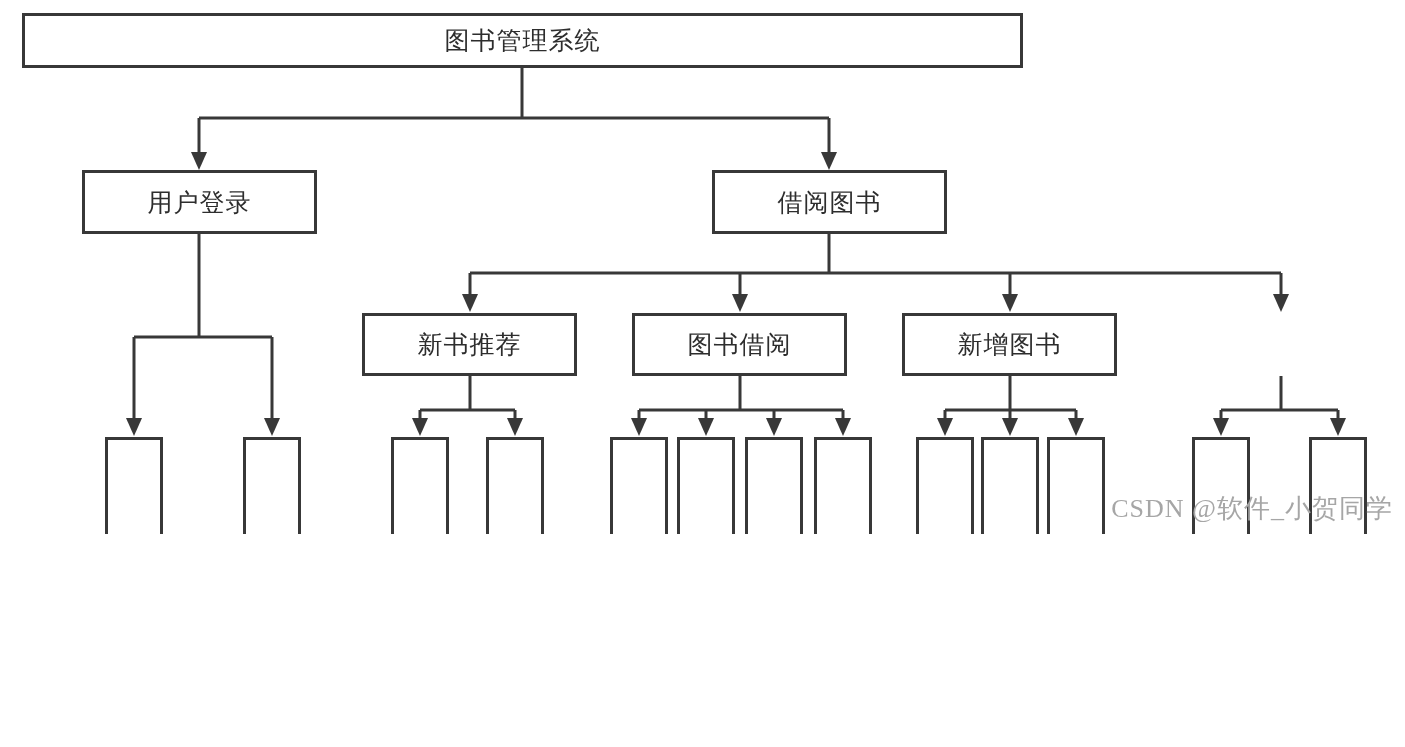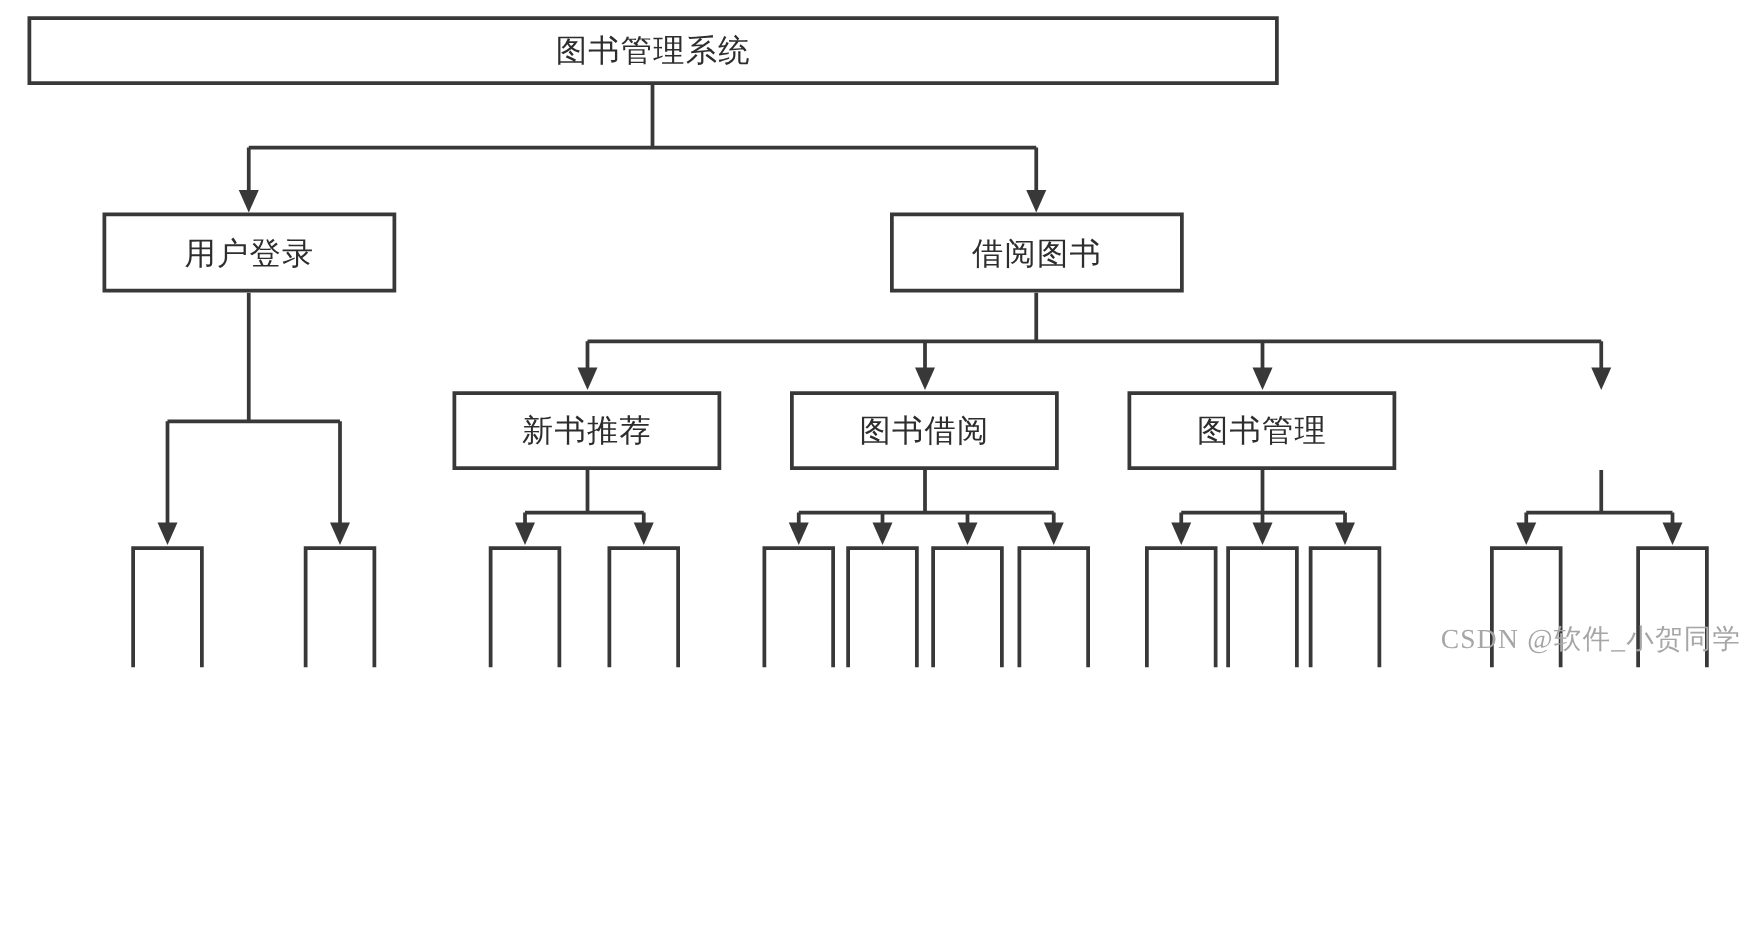--- a/index.html
+++ b/index.html
@@ -40,21 +40,21 @@
     writing-mode:vertical-lr;
     text-orientation:mixed;
     font-size:24px;
     letter-spacing:6px;
     line-height:1;
     white-space:nowrap;
   }
   #watermark{
     position:absolute;
     right:12px;bottom:8px;
-    font-size:22px;
+    font-size:26px;
     letter-spacing:1px;
     color:var(--wm);
     white-space:nowrap;
   }
 </style>
 </head>
 <body>
 
 <div id="stage">
 
@@ -94,21 +94,21 @@
     <polygon points="1330,418 1346,418 1338,436"></polygon>
   </svg>
 
   <div class="hbox" style="left:22px;top:13px;width:1001px;height:55px">图书管理系统</div>
 
   <div class="hbox" style="left:82px;top:170px;width:235px;height:64px">用户登录</div>
   <div class="hbox" style="left:712px;top:170px;width:235px;height:64px">借阅图书</div>
 
   <div class="hbox" style="left:632px;top:313px;width:215px;height:63px">图书借阅</div>
   <div class="hbox" style="left:362px;top:313px;width:215px;height:63px">新书推荐</div>
-  <div class="hbox" style="left:902px;top:313px;width:215px;height:63px">图书管理</div>
+  <div class="hbox" style="left:902px;top:313px;width:215px;height:63px">新增图书</div>
 
   <div class="vbox" style="left:105px;top:437px;width:58px;height:298px">
     <span class="vtext">用户登录</span>
   </div>
   <div class="vbox" style="left:243px;top:437px;width:58px;height:298px">
     <span class="vtext">注销登录</span>
   </div>
 
   <div class="vbox" style="left:391px;top:437px;width:58px;height:298px">
     <span class="vtext">查询图书</span>

